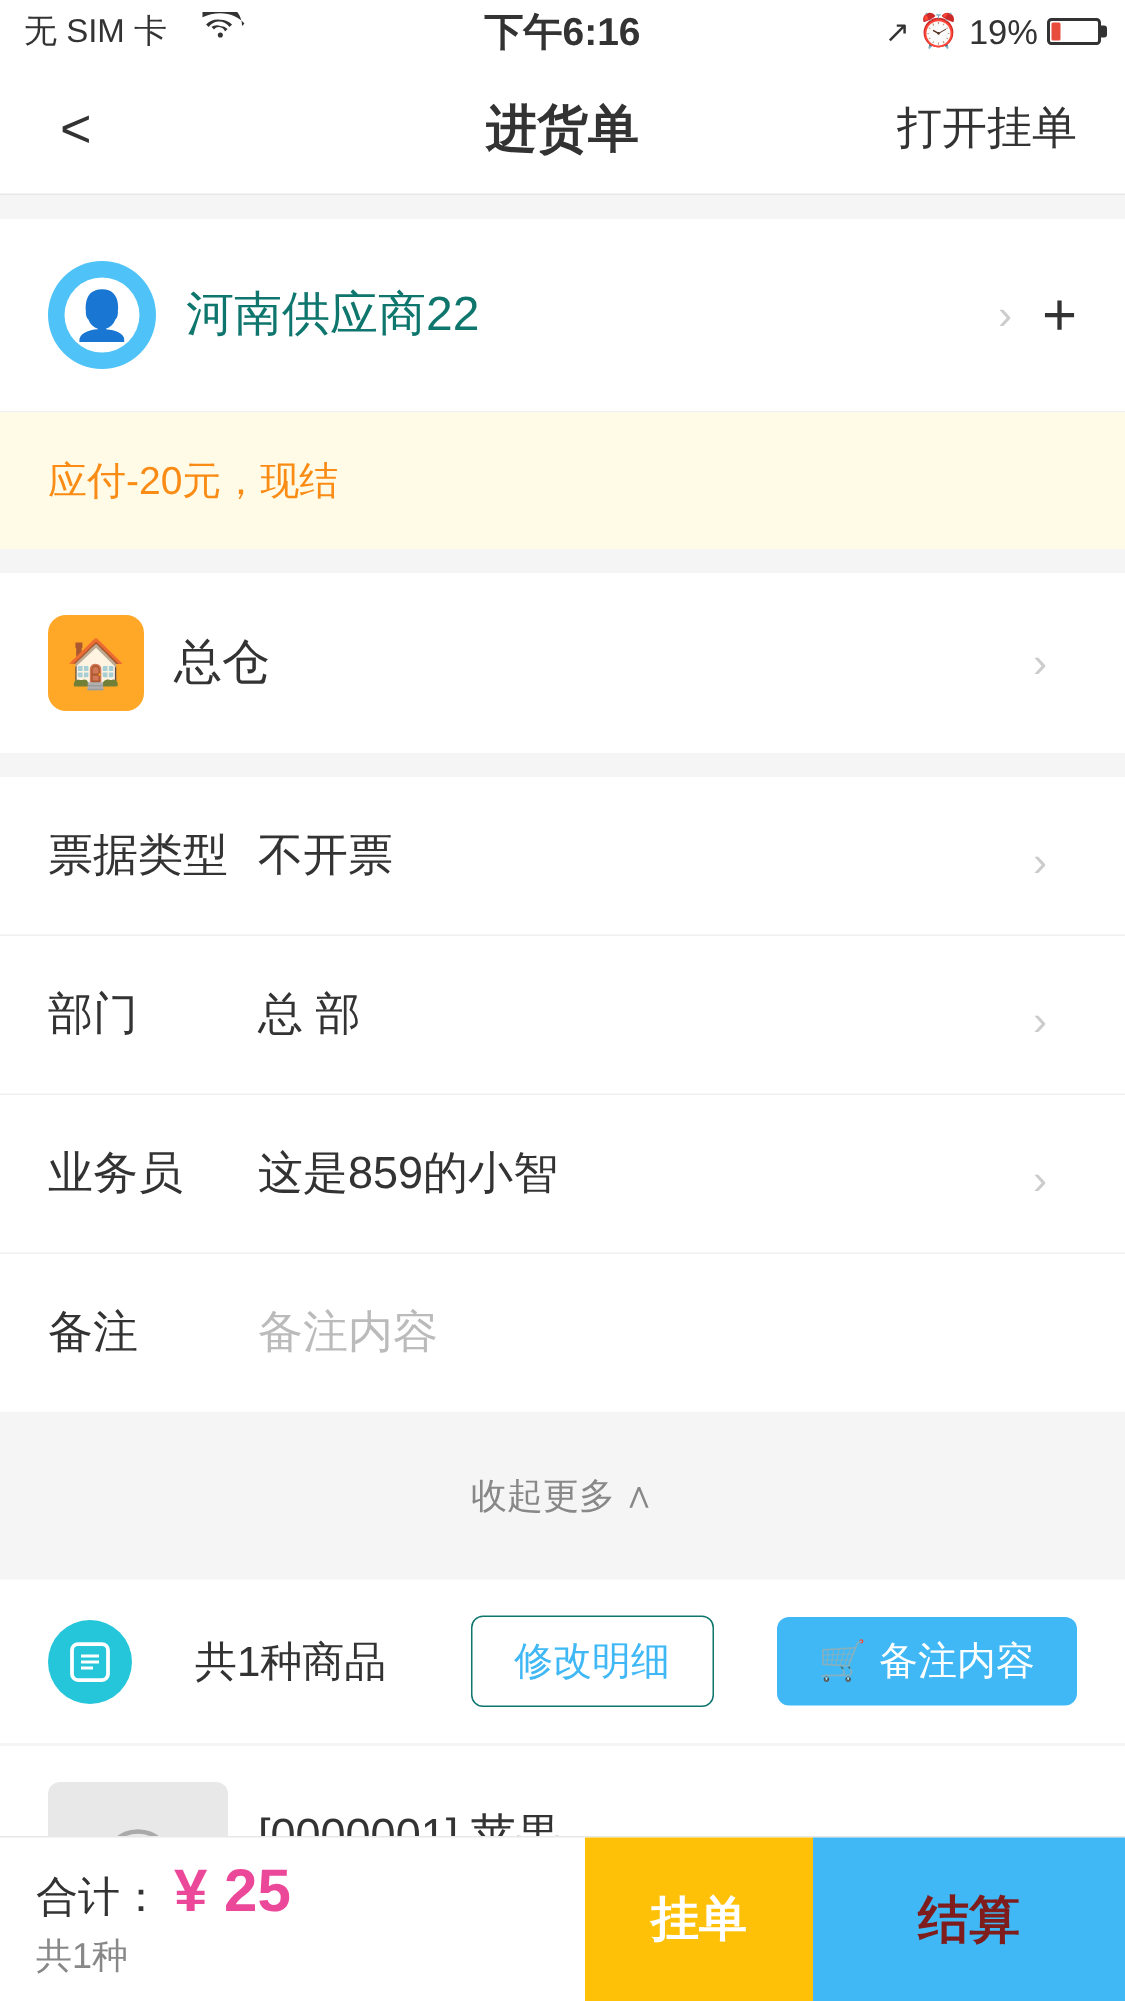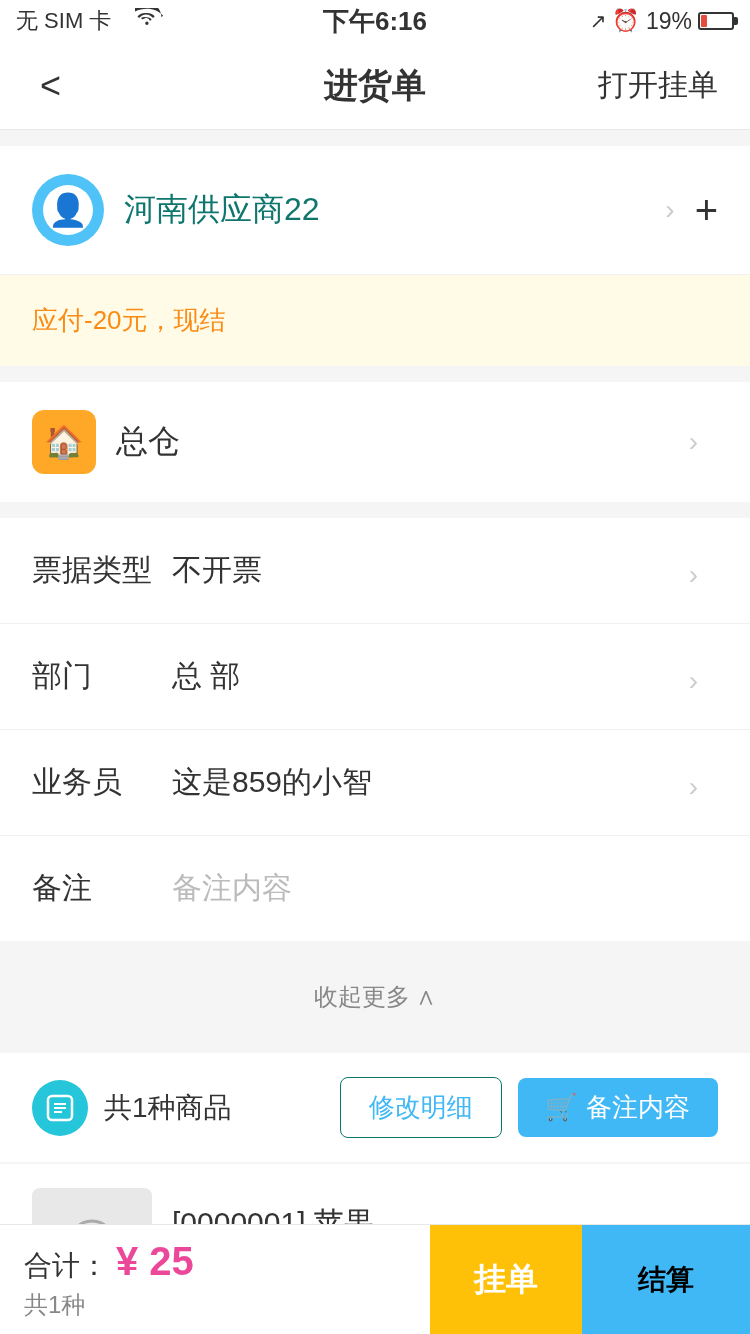--- a/index.html
+++ b/index.html
@@ -226,20 +226,21 @@
       font-family: Liberation Serif, serif;
     }
 
     
     .products-header {
       background: #fff;
       display: flex;
       align-items: center;
       padding: 24px 32px;
       margin-top: 16px;
+      gap: 26px;
     }
     .products-icon {
       width: 56px;
       height: 56px;
       border-radius: 50%;
       background: #26c6da;
       display: flex;
       align-items: center;
       justify-content: center;
       margin-right: 16px;
@@ -359,24 +360,24 @@
       color: #fff;
       font-size: 32px;
       font-weight: 600;
       border: none;
       cursor: pointer;
       display: flex;
       align-items: center;
       justify-content: center;
     }
     .footer-btn-checkout {
-      width: 168px;
+      width: 208px;
       background: #40b8f5;
-      color: #000000;
-      font-size: 28px;
+      color: #7f1d1d;
+      font-size: 34px;
       font-weight: 600;
       border: none;
       cursor: pointer;
       display: flex;
       align-items: center;
       justify-content: center;
     }
   </style>
 </head>
 <body>

